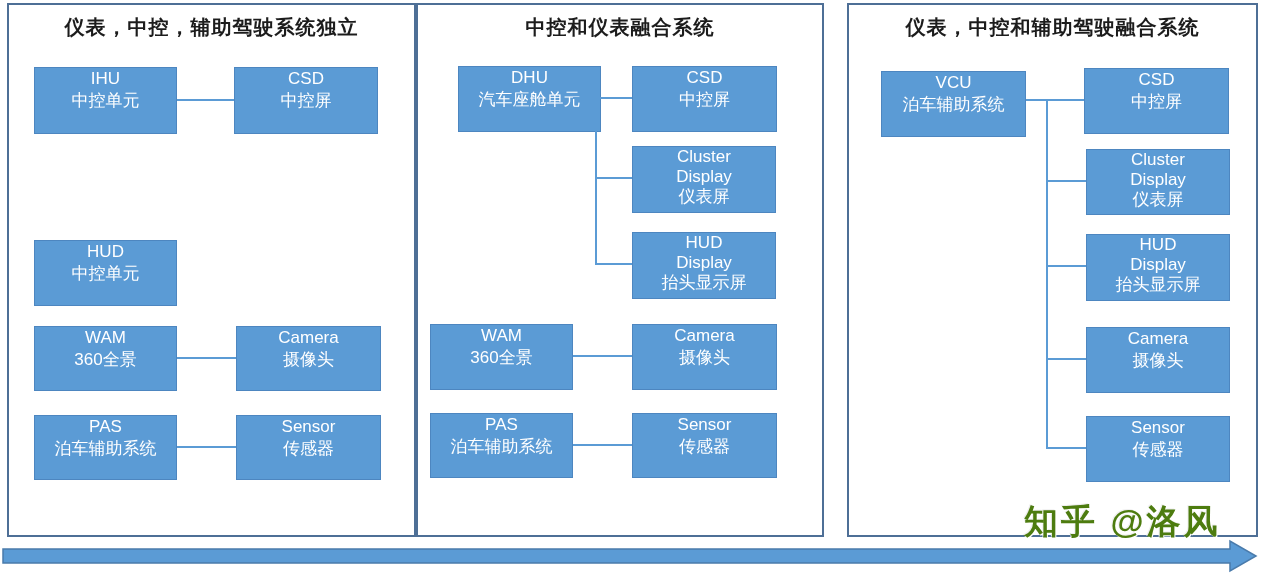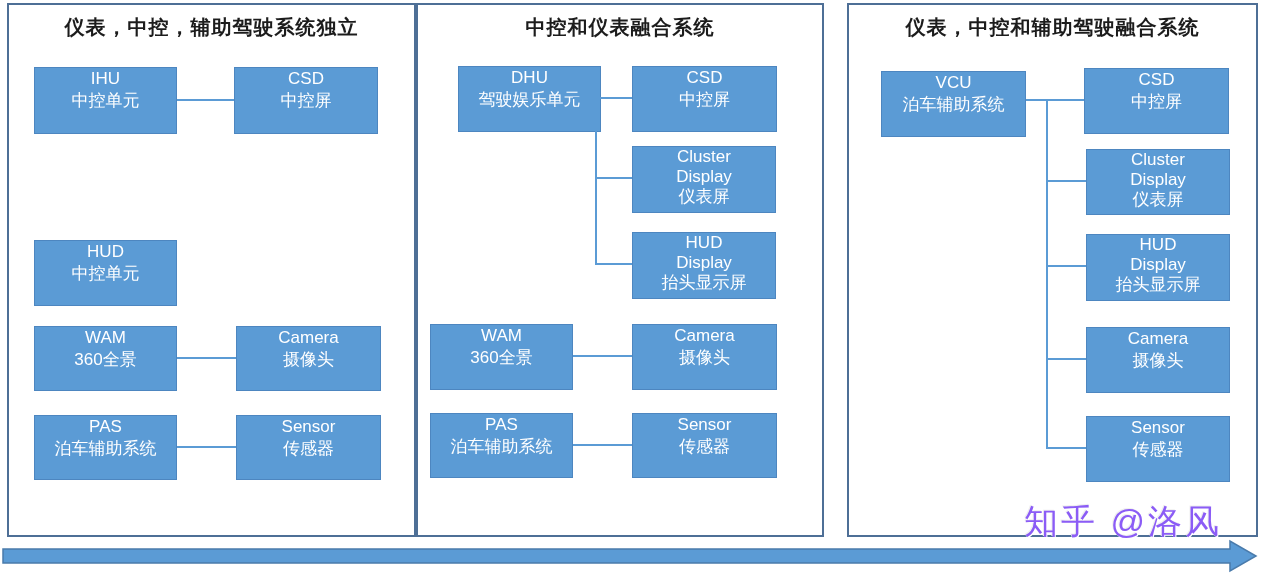--- a/index.html
+++ b/index.html
@@ -22,21 +22,21 @@
     color:#ffffff; display:flex; flex-direction:column; justify-content:flex-start;
     align-items:center; text-align:center; font-size:17px; line-height:1.3;
   }
   .box.lines3 { line-height:1.18; }
   .box .bl { white-space:nowrap; }
   .hline { position:absolute; height:2px; background:var(--connector); }
   .vline { position:absolute; width:2px; background:var(--connector); }
   .arrow-svg { position:absolute; left:0; top:538px; }
   .watermark {
     position:absolute; left:1024px; top:499px; z-index:10;
-    font-size:34px; font-weight:400; color:#8b5cf6;
+    font-size:34px; font-weight:700; color:#4d7c0f;
     letter-spacing:3px; white-space:nowrap;
     text-shadow:1px 1px 0 #ffffff, -1px -1px 0 #efefef;
   }
 </style>
 </head>
 <body>
 
 <div class="stage">
 
   <section class="panel" style="left:7px;width:409px;">
@@ -77,21 +77,21 @@
       <div class="bl">Sensor</div>
       <div class="bl">传感器</div>
     </div>
   </section>
 
   <section class="panel" style="left:416px;width:408px;">
     <h2 class="panel-title">中控和仪表融合系统</h2>
 
     <div class="box" style="left:12px;top:61px;width:143px;height:66px;margin-left:28px;">
       <div class="bl">DHU</div>
-      <div class="bl">驾驶娱乐单元</div>
+      <div class="bl">汽车座舱单元</div>
     </div>
     <div class="hline" style="left:155px;top:92px;width:59px;"></div>
     <div class="vline" style="left:177px;top:92px;height:168px;"></div>
     <div class="box" style="left:214px;top:61px;width:145px;height:66px;">
       <div class="bl">CSD</div>
       <div class="bl">中控屏</div>
     </div>
 
     <div class="hline" style="left:177px;top:172px;width:37px;"></div>
     <div class="box lines3" style="left:214px;top:141px;width:144px;height:67px;">

